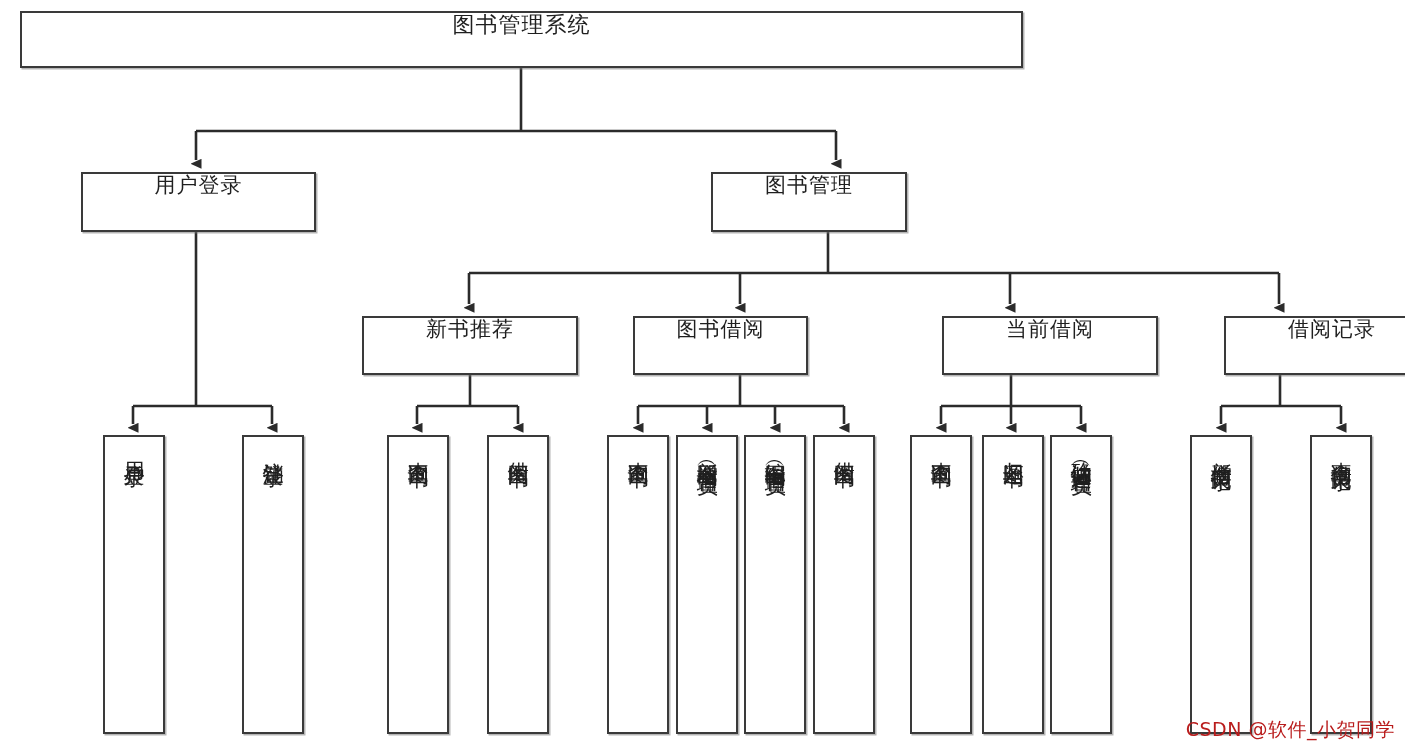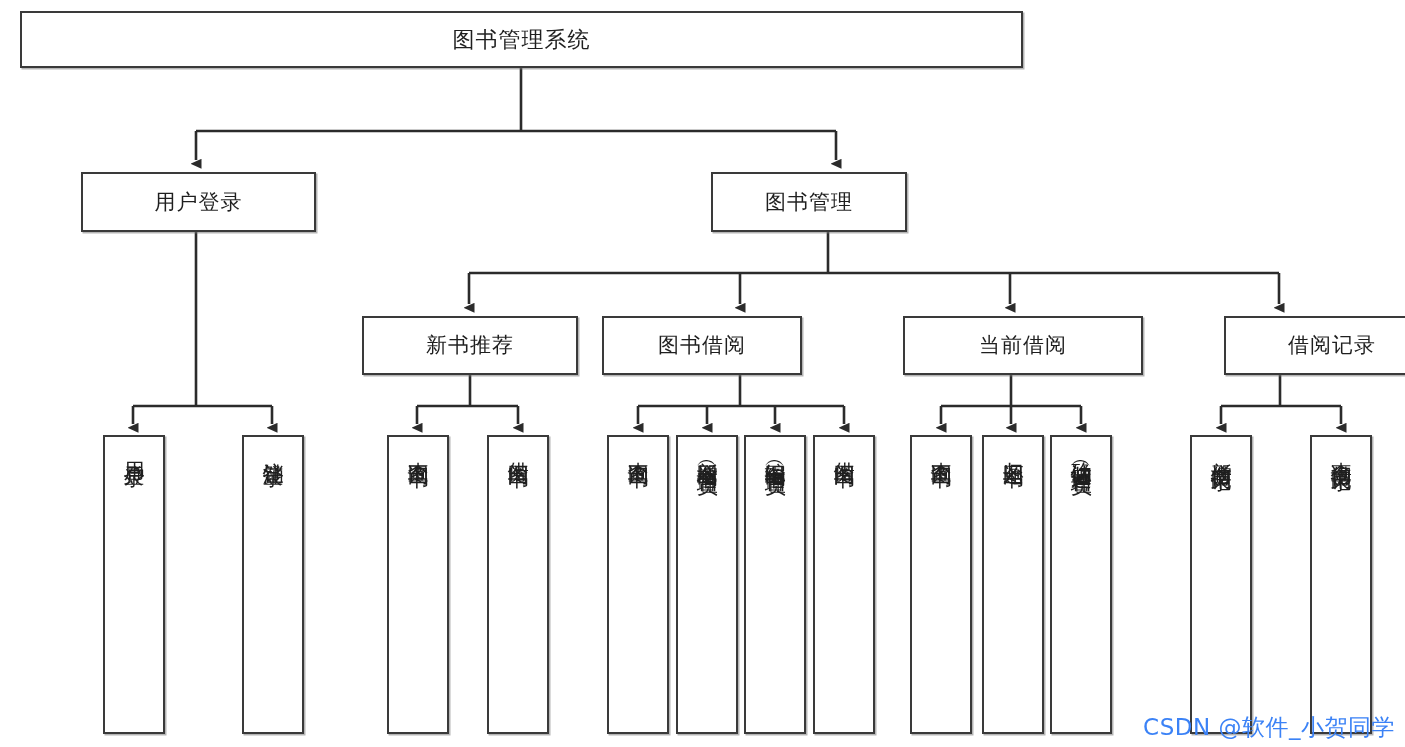--- a/index.html
+++ b/index.html
@@ -16,21 +16,20 @@
     background:#ffffff;
     overflow:hidden;
   }
   
   .node{
     position:absolute;
     box-sizing:border-box;
     background:#ffffff;
     border:2.5px solid #3a3a3a;
     display:flex;
-    align-items:center;
     justify-content:center;
     box-shadow:1.5px 1.5px 0 0 rgba(120,120,120,.55);
   }
   .node .label{
     display:block;
     text-align:center;
     line-height:1.08;
     color:#1f1f1f;
   }
   
@@ -60,22 +59,22 @@
     position:absolute;
     left:0; top:0;
     width:1405px; height:747px;
     pointer-events:none;
   }
   
   #watermark{
     position:absolute;
     right:10px;
     bottom:4px;
-    font-size:23px;
-    color:#3b82f6;
+    font-size:19px;
+    color:#b91c1c;
     letter-spacing:.5px;
     white-space:nowrap;
     user-select:none;
   }
 </style>
 </head>
 <body>
 
 <div id="canvas">
 
@@ -136,24 +135,24 @@
   <div class="node h" style="left:81px;top:172px;width:235px;height:60px;">
     <span class="label">用户登录</span>
   </div>
   <div class="node h" style="left:711px;top:172px;width:196px;height:60px;">
     <span class="label">图书管理</span>
   </div>
 
   <div class="node h" style="left:362px;top:316px;width:216px;height:59px;">
     <span class="label">新书推荐</span>
   </div>
-  <div class="node h" style="left:602px;top:316px;width:200px;height:59px;">
+  <div class="node h" style="left:633px;top:316px;width:175px;height:59px;">
     <span class="label">图书借阅</span>
   </div>
-  <div class="node h" style="left:903px;top:316px;width:240px;height:59px;">
+  <div class="node h" style="left:942px;top:316px;width:216px;height:59px;">
     <span class="label">当前借阅</span>
   </div>
   <div class="node h" style="left:1224px;top:316px;width:216px;height:59px;">
     <span class="label">借阅记录</span>
   </div>
 
   <div class="node v" style="left:103px;top:435px;width:62px;height:299px;">
     <span class="label">用户登录</span>
   </div>
   <div class="node v" style="left:242px;top:435px;width:62px;height:299px;">

